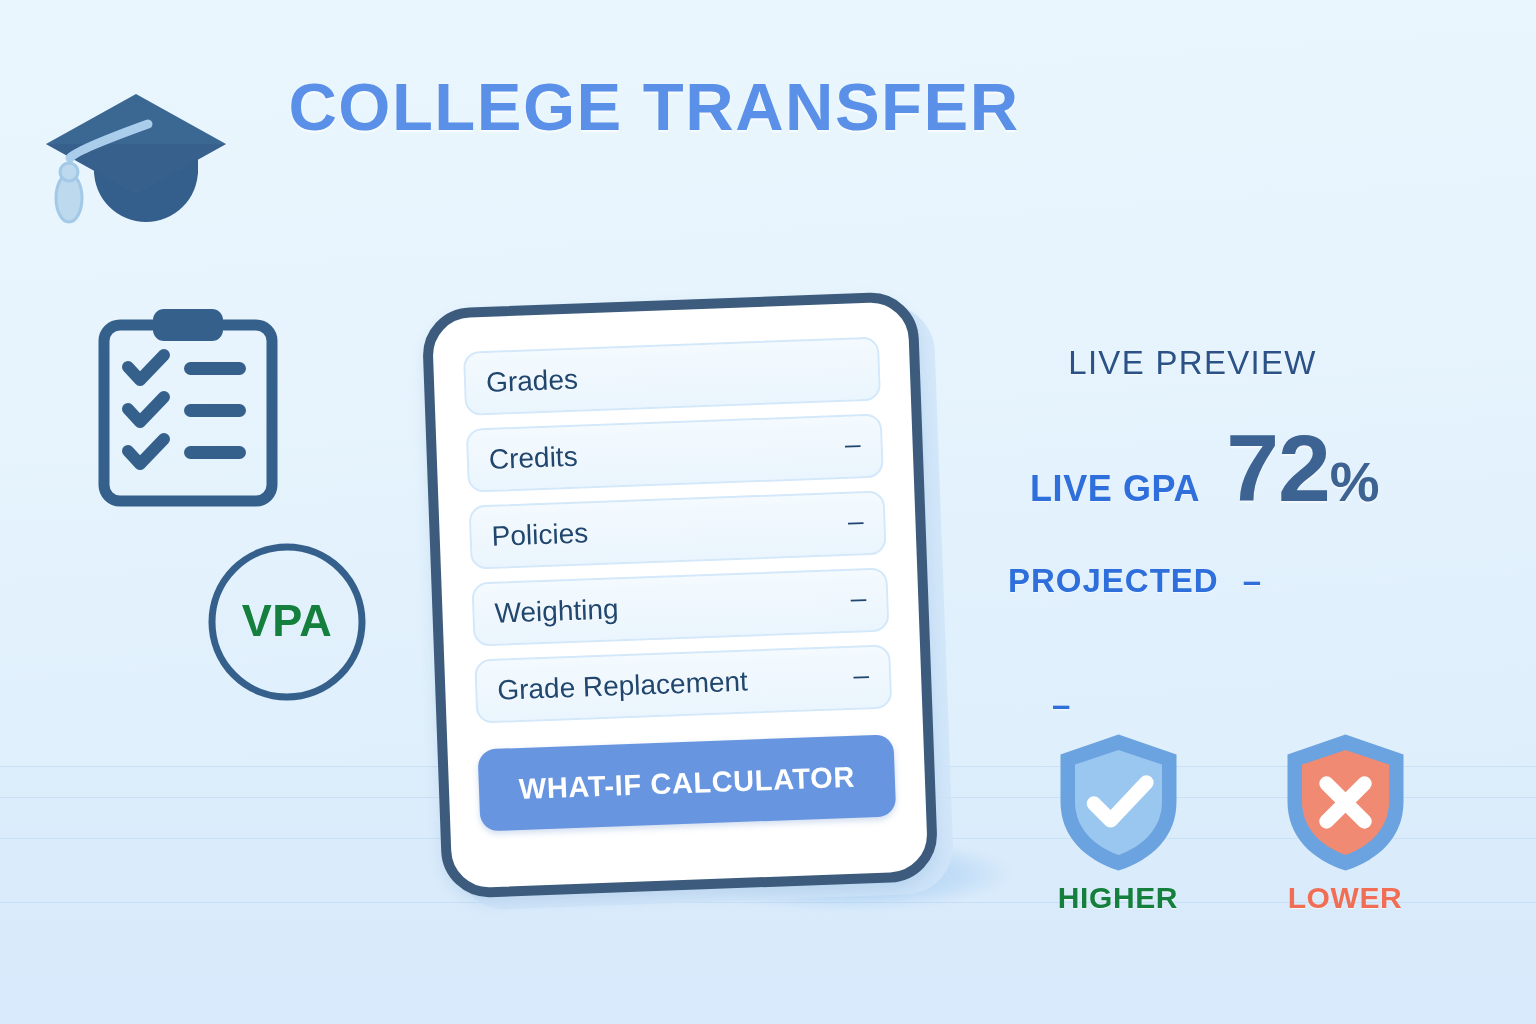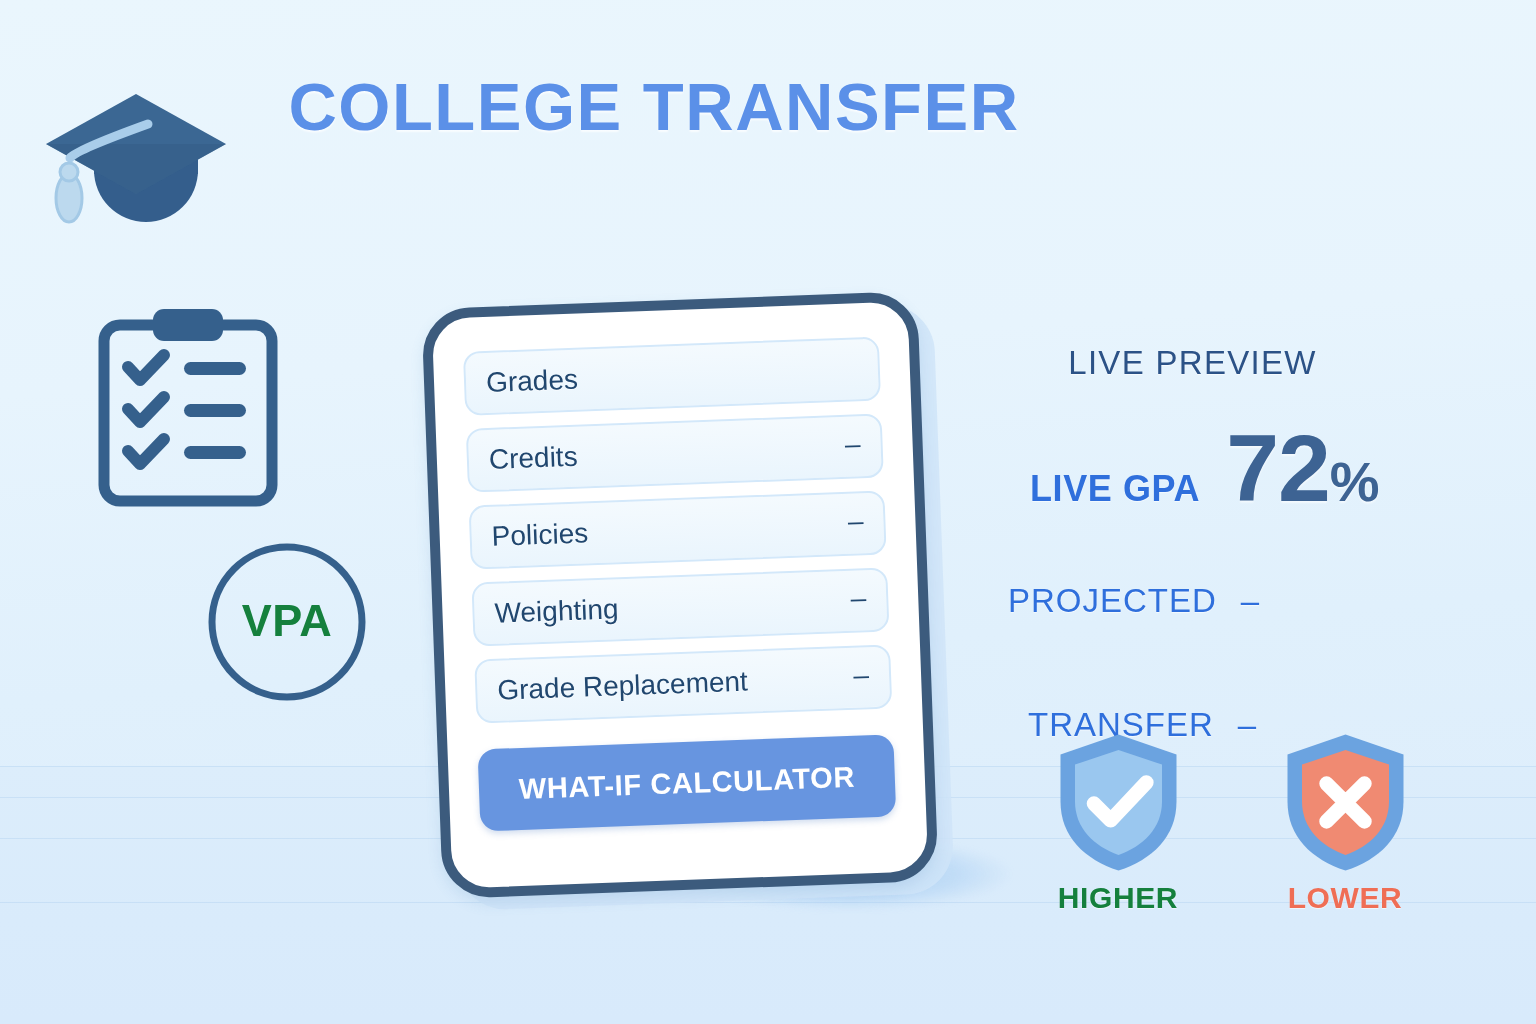--- a/index.html
+++ b/index.html
@@ -129,24 +129,23 @@
     text-align:center;
   }
   #live-gpa-unit{
     font-size:56px; font-weight:bold; color:#3d6393;
     text-shadow:0 2px 2px rgba(255,255,255,.6);
   }
 
   .stat-row{
     position:absolute;
     display:flex; align-items:center;
-    font-size:33px; font-weight:normal; color:#2f6fdc; letter-spacing:1px;
+    font-size:33px; font-weight:bold; color:#2f6fdc; letter-spacing:1px;
     text-shadow:0 1px 1px rgba(255,255,255,.65);
     white-space:nowrap;
-    margin-top:20px;
   }
   #projected-row{ left:28px; top:232px; }
   #transfer-row{ left:48px; top:356px; }
   .stat-dash{ margin-left:24px; }
 
   
   .shield-group{ position:absolute; width:160px; text-align:center; }
   #shield-higher{ left:58px; top:400px; }
   #shield-lower{ left:285px; top:400px; }
   .shield-svg{ width:145px; height:145px; display:block; margin:0 auto; }
@@ -247,21 +246,20 @@
     <span id="live-gpa-value">72</span>
     <span id="live-gpa-unit">%</span>
   </div>
 
   <div class="stat-row" id="projected-row">
     <span>PROJECTED</span>
     <span class="stat-dash">–</span>
   </div>
 
   <div class="stat-row" id="transfer-row">
-    <span>TRANSFER</span>
     <span class="stat-dash">–</span>
   </div>
 
   <div class="shield-group" id="shield-higher">
     <svg class="shield-svg" viewBox="0 0 120 130">
       <path d="M60 4 L112 22 V64 C112 96 90 116 60 126 C30 116 8 96 8 64 V22 Z" fill="#6ba3e0"></path>
       <path d="M60 18 L99 31 V64 C99 88 82 104 60 112 C38 104 21 88 21 64 V31 Z" fill="#9ac7ef"></path>
       <path d="M38 66 L53 81 L85 47" stroke="#ffffff" stroke-width="13" fill="none" stroke-linecap="round" stroke-linejoin="round"></path>
     </svg>
     <div class="shield-caption" id="caption-higher">HIGHER</div>

